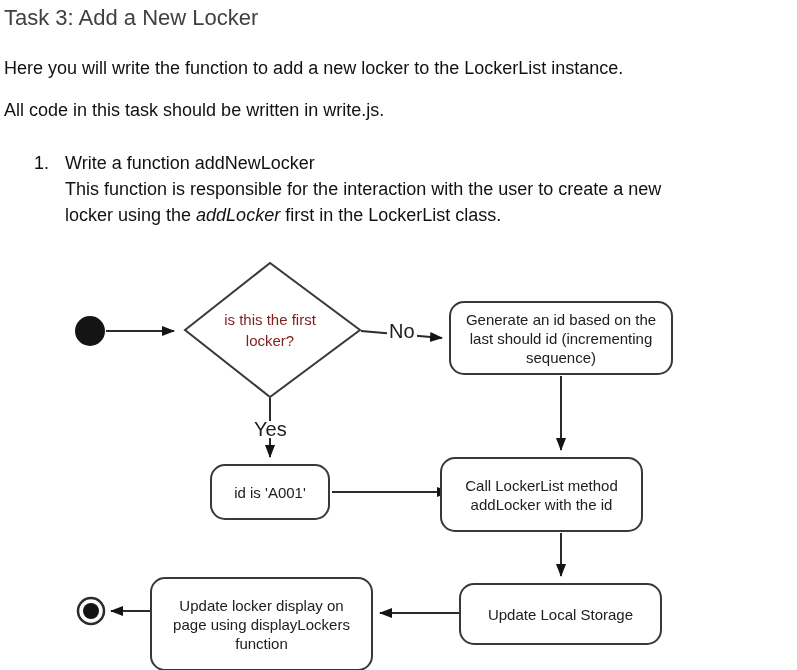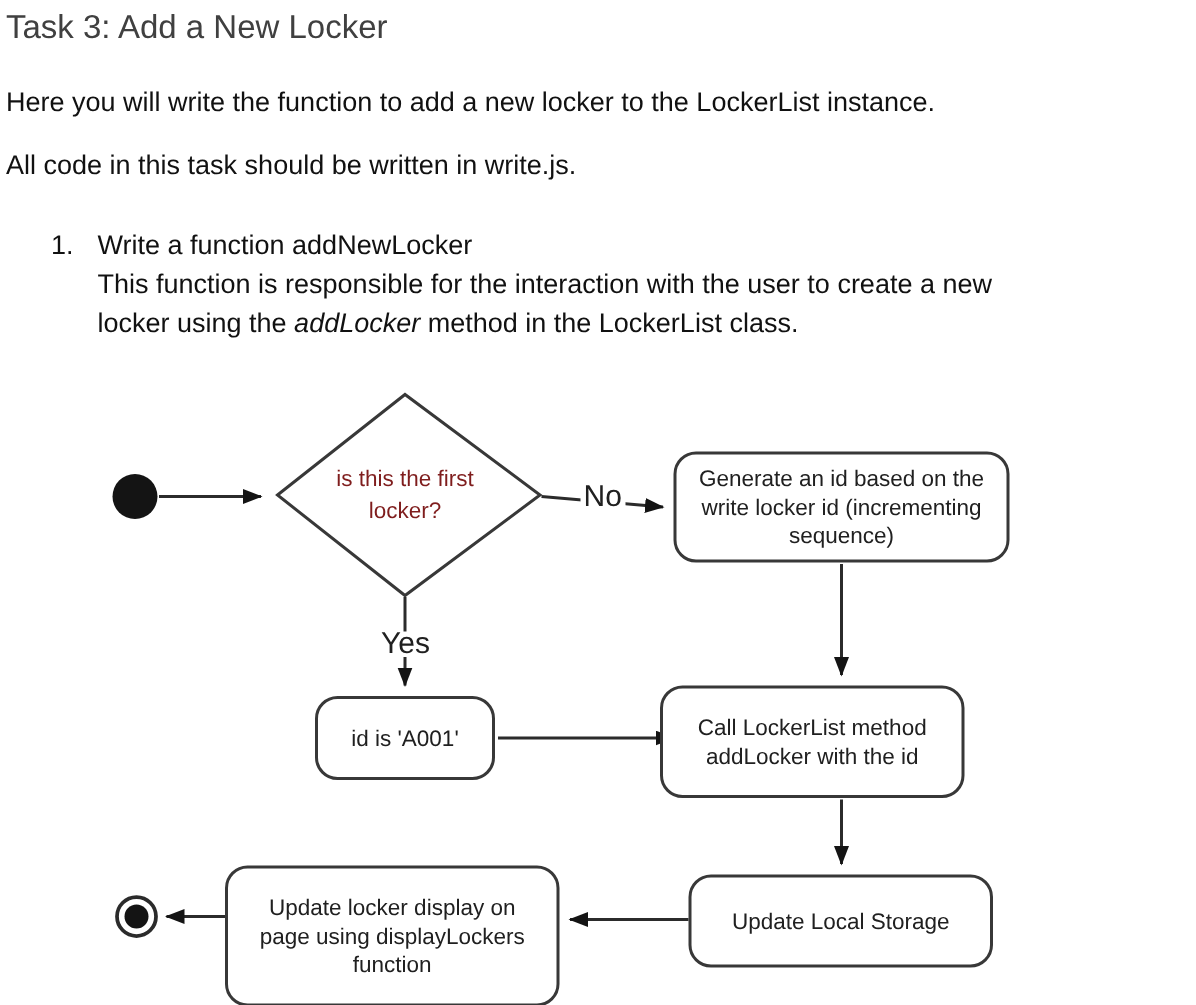--- a/index.html
+++ b/index.html
@@ -101,21 +101,21 @@
 
   <h1 class="abs doc-title">Task 3: Add a New Locker</h1>
 
   <p class="abs para p1">Here you will write the function to add a new locker to the LockerList instance.</p>
   <p class="abs para p2">All code in this task should be written in write.js.</p>
 
   <div class="abs list-num">1.</div>
   <div class="abs list-text">
     <div>Write a function addNewLocker</div>
     <div>This function is responsible for the interaction with the user to create a new</div>
-    <div><span>locker using the </span><em>addLocker</em><span> method in the LockerList class.</span></div>
+    <div><span>locker using the </span><em>addLocker</em><span> first in the LockerList class.</span></div>
   </div>
 
   <svg class="abs diagram-svg" width="797" height="670" viewBox="0 0 797 670" xmlns="http://www.w3.org/2000/svg">
     <defs>
       <marker id="arrow" markerUnits="userSpaceOnUse" markerWidth="15" markerHeight="12" refX="12" refY="5" orient="auto">
         <path d="M0,0 L13,5 L0,10 Z" fill="#141414"></path>
       </marker>
     </defs>
 
     <circle class="filled" cx="90" cy="331" r="15"></circle>
@@ -142,21 +142,21 @@
     <circle class="filled" cx="91" cy="611" r="8"></circle>
   </svg>
 
   <div class="abs decision-text">is this the first
 locker?</div>
 
   <div class="abs edge-label label-no">No</div>
   <div class="abs edge-label label-yes">Yes</div>
 
   <div class="node node-generate">Generate an id based on the
-write locker id (incrementing
+last should id (incrementing
 sequence)</div>
   <div class="node node-id">id is 'A001'</div>
   <div class="node node-call">Call LockerList method
 addLocker with the id</div>
   <div class="node node-storage">Update Local Storage</div>
   <div class="node node-display">Update locker display on
 page using displayLockers
 function</div>
 
 </div>

